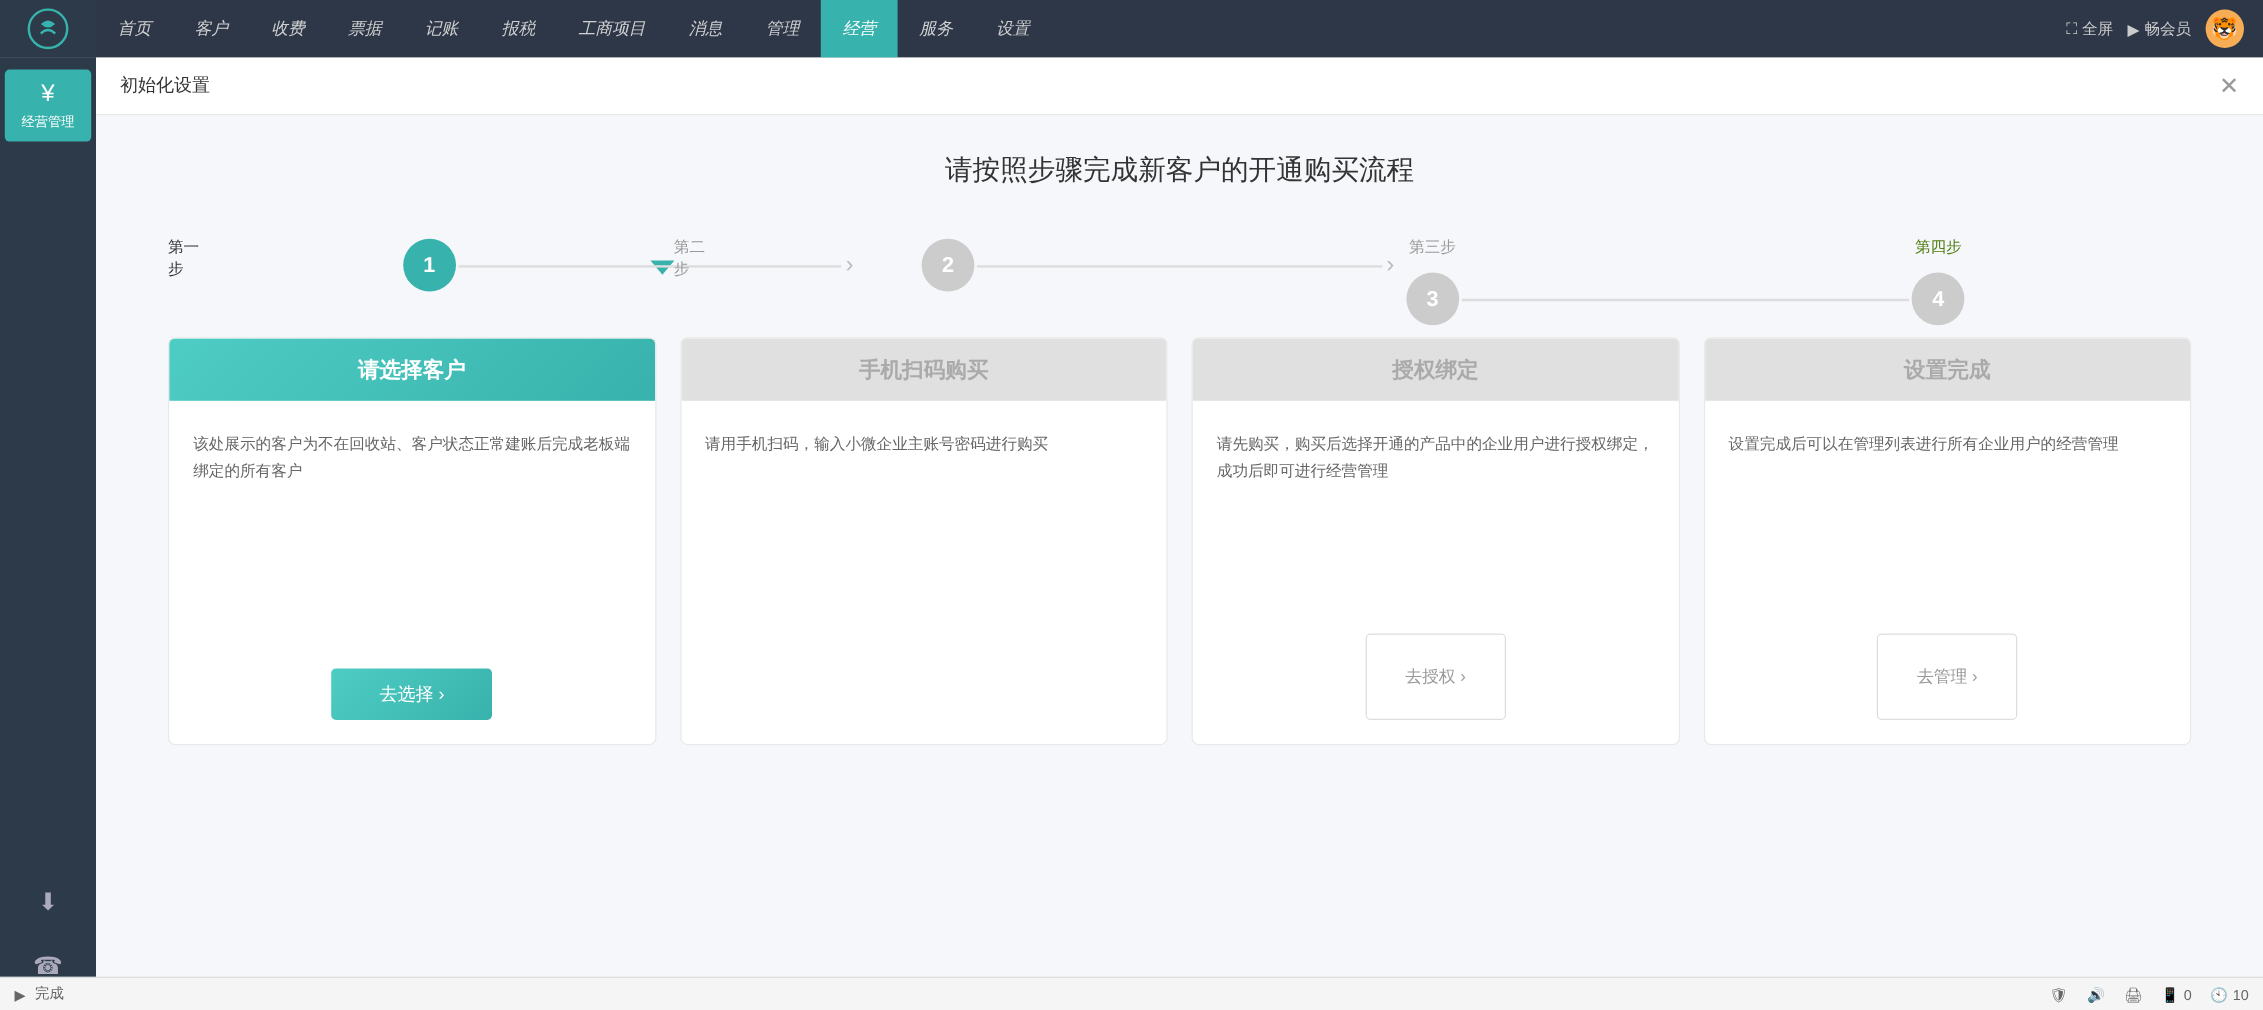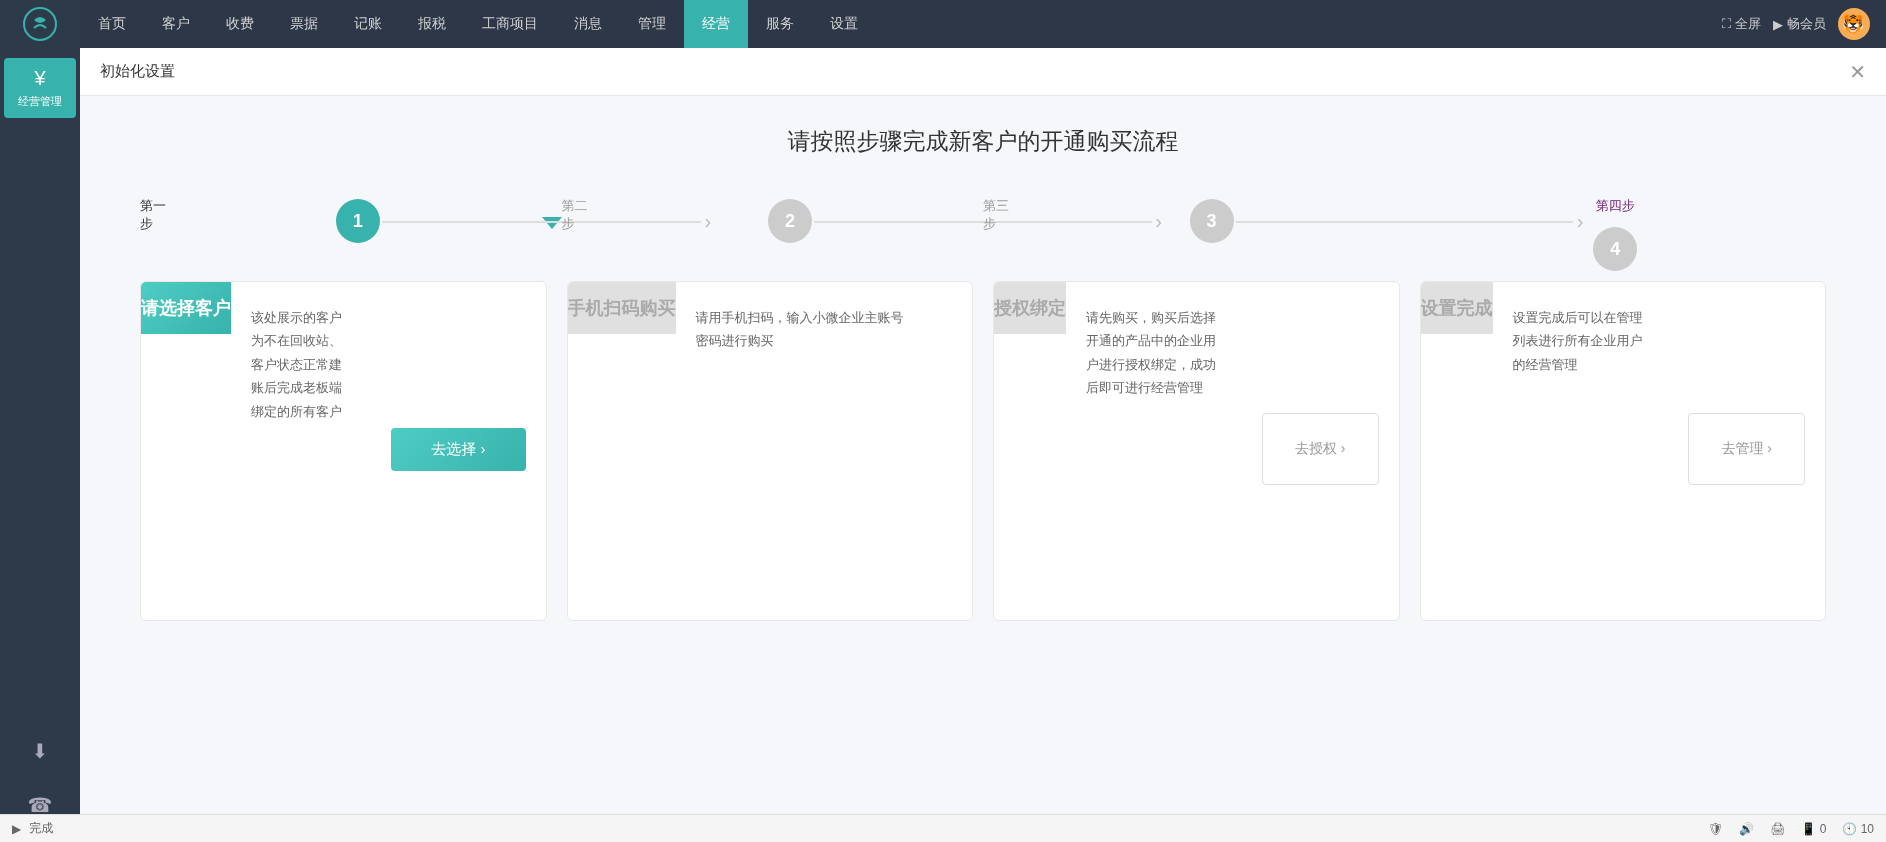--- a/index.html
+++ b/index.html
@@ -141,21 +141,21 @@
       display: flex;
       gap: 20px;
       margin-top: 10px;
     }
 
     .card {
       flex: 1;
       background: #fff;
       border-radius: 6px;
       display: flex;
-      flex-direction: row;
+      flex-direction: column;
       min-height: 340px;
       overflow: hidden;
       border: 1px solid #e8e8e8;
     }
 
     .card-header {
       height: 52px;
       display: flex;
       align-items: center;
       justify-content: center;
@@ -245,21 +245,21 @@
 <div class="top-nav">
 
   <div style="position:absolute;left:0;top:0;width:80px;height:48px;background:#2d3a4a;display:flex;align-items:center;justify-content:center;">
     <svg width="36" height="36" viewBox="0 0 36 36">
       <circle cx="18" cy="18" r="16" fill="none" stroke="#38b2ac" stroke-width="2"></circle>
       <path d="M12 14 Q18 8 24 14 Q18 20 12 14Z" fill="#38b2ac"></path>
       <path d="M12 22 Q18 16 24 22" fill="none" stroke="#38b2ac" stroke-width="2"></path>
     </svg>
   </div>
 
-  <div id="nav-items-container" style="display:flex;height:48px;">
+  <div id="nav-items-container" style="display:flex;height:48px;font-style:italic;">
       <div class="nav-item">首页</div>
       <div class="nav-item">客户</div>
       <div class="nav-item">收费</div>
       <div class="nav-item">票据</div>
       <div class="nav-item">记账</div>
       <div class="nav-item">报税</div>
       <div class="nav-item">工商项目</div>
       <div class="nav-item">消息</div>
       <div class="nav-item">管理</div>
       <div class="nav-item active">经营</div>
@@ -319,31 +319,31 @@
           </div>
           <div style="flex: 1 1 0%; display: flex; flex-direction: row; align-items: center; position: relative;">
             <div style="font-size: 13px; margin-bottom: 12px; color: rgb(153, 153, 153);">第二步</div>
             <div style="display: flex; align-items: center; width: 100%; justify-content: center; position: relative;">
               <div style="width: 44px; height: 44px; border-radius: 50%; display: flex; align-items: center; justify-content: center; font-size: 18px; font-weight: bold; color: rgb(255, 255, 255); position: relative; z-index: 2; background: rgb(204, 204, 204);">2</div>
               <div style="position: absolute; left: calc(50% + 24px); right: calc(-50% + 24px); top: 50%; height: 2px; background: rgb(221, 221, 221); z-index: 0;">
                 <span style="position: absolute; right: -10px; top: -10px; font-size: 20px; color: rgb(187, 187, 187); line-height: 1;">›</span>
               </div>
             </div>
           </div>
-          <div style="flex: 1 1 0%; display: flex; align-items: center; position: relative;">
+          <div style="flex: 1 1 0%; display: flex; flex-direction: column; align-items: center; position: relative;">
             <div style="font-size: 13px; margin-bottom: 12px; color: rgb(153, 153, 153);">第三步</div>
             <div style="display: flex; align-items: center; width: 100%; justify-content: center; position: relative;">
               <div style="width: 44px; height: 44px; border-radius: 50%; display: flex; align-items: center; justify-content: center; font-size: 18px; font-weight: bold; color: rgb(255, 255, 255); position: relative; z-index: 2; background: rgb(204, 204, 204);">3</div>
               <div style="position: absolute; left: calc(50% + 24px); right: calc(-50% + 24px); top: 50%; height: 2px; background: rgb(221, 221, 221); z-index: 0;">
                 <span style="position: absolute; right: -10px; top: -10px; font-size: 20px; color: rgb(187, 187, 187); line-height: 1;">›</span>
               </div>
             </div>
           </div>
           <div style="flex: 1 1 0%; display: flex; flex-direction: column; align-items: center; position: relative;">
-            <div style="font-size: 13px; margin-bottom: 12px; color: #701a75;">第四步</div>
+            <div style="font-size: 13px; margin-bottom: 12px; color: #4d7c0f;">第四步</div>
             <div style="display: flex; align-items: center; width: 100%; justify-content: center; position: relative;">
               <div style="width: 44px; height: 44px; border-radius: 50%; display: flex; align-items: center; justify-content: center; font-size: 18px; font-weight: bold; color: rgb(255, 255, 255); position: relative; z-index: 2; background: rgb(204, 204, 204);">4</div>
             </div>
           </div>
         </div>
     </div>
 
     <div class="cards-row" id="cards-render">
         <div class="card">
           <div class="card-header active">请选择客户</div>

